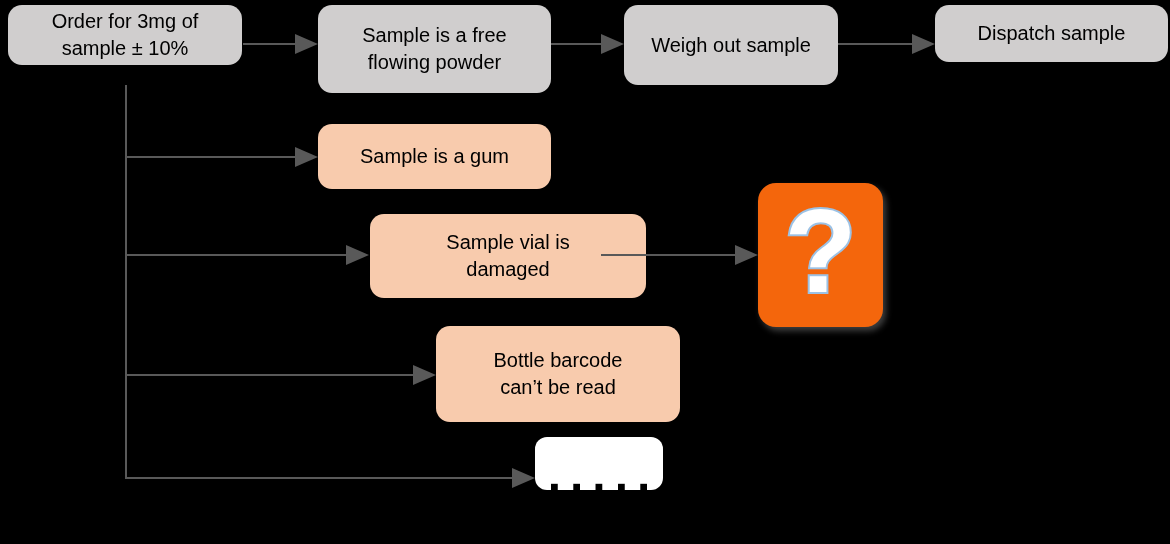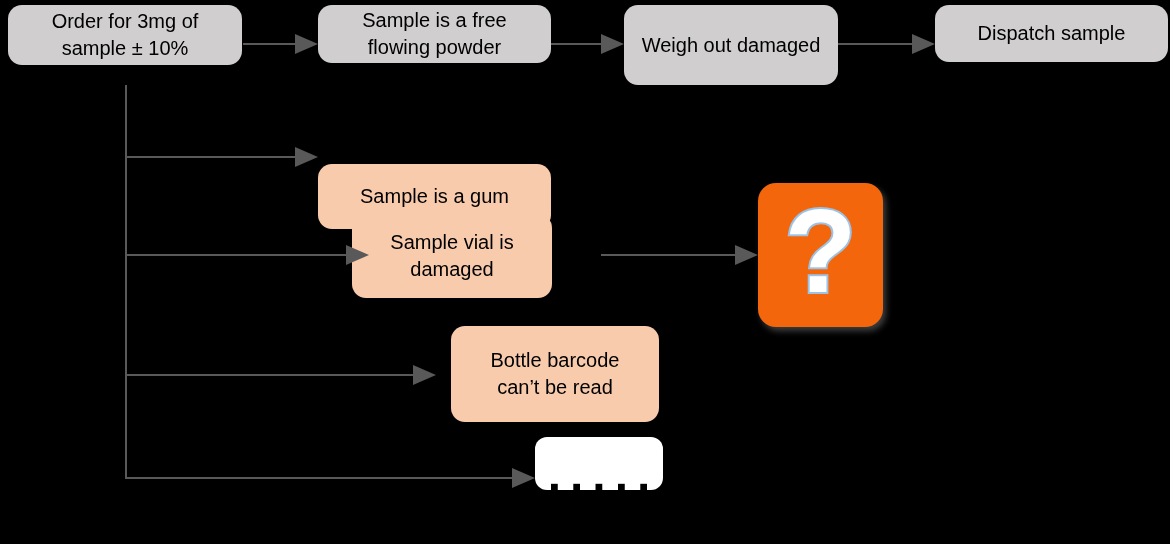--- a/index.html
+++ b/index.html
@@ -53,43 +53,43 @@
   #more-box {
     display:flex; align-items:flex-end; justify-content:center;
   }
   #more-box .dots {
     font-size:48px; font-weight:bold; letter-spacing:9px;
     color:#000; line-height:0.62; padding-left:9px;
   }
 
   
   #step-order    { left:8px;   top:5px;   width:234px; height:60px; }
-  #step-powder   { left:318px; top:5px;   width:233px; height:58px; }
+  #step-powder   { left:318px; top:5px;   width:233px; height:88px; }
   #step-weigh    { left:624px; top:5px;   width:214px; height:80px; }
   #step-dispatch { left:935px; top:5px;   width:233px; height:57px; }
-  #exc-gum       { left:318px; top:124px; width:233px; height:65px;margin-top:40px; }
-  #exc-vial      { left:352px; top:214px; width:200px; height:84px; }
-  #exc-barcode   { left:451px; top:326px; width:208px; height:96px; }
+  #exc-gum       { left:318px; top:124px; width:233px; height:65px; }
+  #exc-vial      { left:370px; top:214px; width:276px; height:84px; }
+  #exc-barcode   { left:436px; top:326px; width:244px; height:96px; }
   #more-box      { left:535px; top:437px; width:128px; height:53px; }
 </style>
 </head>
 <body>
 
 <div id="canvas">
 
   <div class="node gray" id="step-order">
     <span class="label">Order for 3mg of
 sample ± 10%</span>
   </div>
   <div class="node gray" id="step-powder">
     <span class="label">Sample is a free
 flowing powder</span>
   </div>
   <div class="node gray" id="step-weigh">
-    <span class="label">Weigh out damaged</span>
+    <span class="label">Weigh out sample</span>
   </div>
   <div class="node gray" id="step-dispatch">
     <span class="label">Dispatch sample</span>
   </div>
 
   <div class="node peach" id="exc-gum">
     <span class="label">Sample is a gum</span>
   </div>
   <div class="node peach" id="exc-vial">
     <span class="label">Sample vial is

